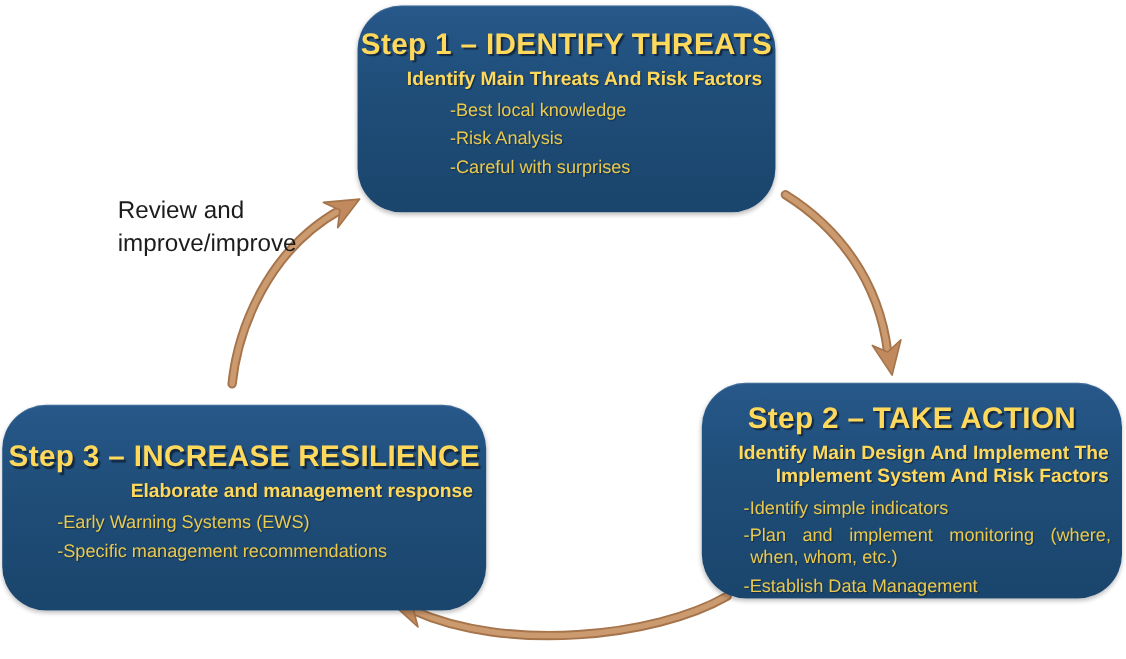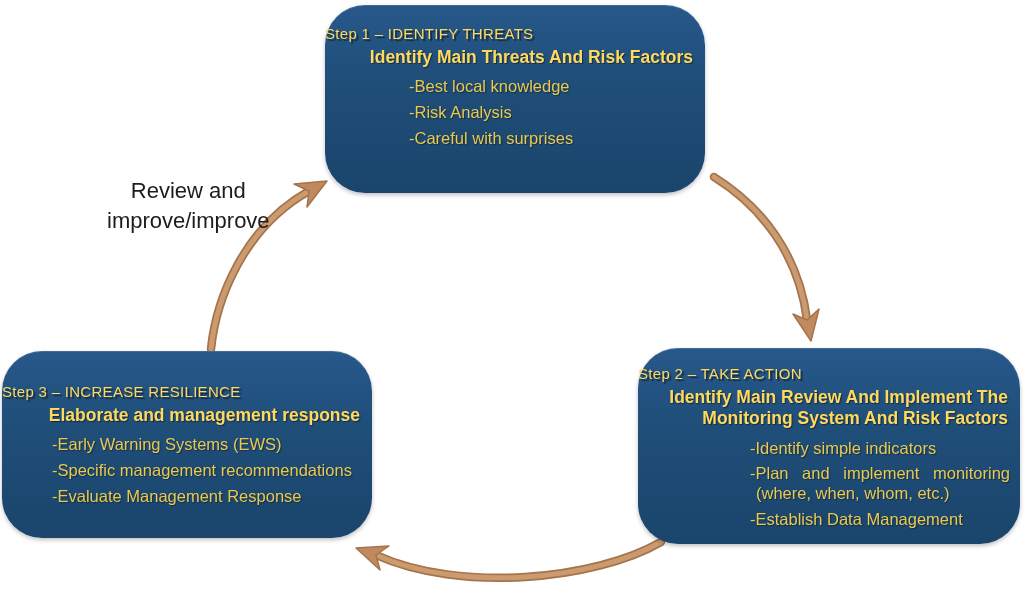--- a/index.html
+++ b/index.html
@@ -51,26 +51,26 @@
   }
 
   .step-box {
     position:absolute;
     border-radius:40px;
     background: linear-gradient(180deg, var(--box_blue_light,#27588A) 0%, var(--box_blue,#1F4E79) 40%, var(--box_blue_dark,#1A456C) 100%);
     box-shadow: 0 2px 4px rgba(0,0,0,0.25), inset 0 1px 0 rgba(255,255,255,0.12);
   }
   .step1 { left:325px; top:5px;   width:380px; height:188px; }
   .step2 { left:638px; top:348px; width:382px; height:196px; }
-  .step3 { left:2px;   top:351px; width:370px; height:187px; }
+  .step3 { left:2px;   top:368px; width:440px; height:187px; }
 
   .box-title {
-    text-align:left;
-    font-size:15px;
-    font-weight:normal;
+    text-align:center;
+    font-size:27px;
+    font-weight:bold;
     letter-spacing:0.3px;
     color: var(--title_yellow, #FFD95C);
     text-shadow: 2px 2px 1px rgba(12,20,34,0.65);
     white-space:nowrap;
   }
   .step1 .box-title { margin-top:20px; }
   .step2 .box-title { margin-top:17px; }
   .step3 .box-title { margin-top:32px; }
 
   .box-subtitle {
@@ -87,32 +87,31 @@
   .bullets {
     list-style:none;
     margin-top:9px;
     font-size:16.5px;
     line-height:1.2;
     color: var(--body_yellow, #E9C94F);
     text-shadow: 1px 1px 1px rgba(12,20,34,0.5);
   }
   .bullets li { margin-bottom:6px; padding-left:6px; text-indent:-6px; }
   .step1 .bullets { padding-left:84px; padding-right:27px; }
-  .step2 .bullets { padding-left:112px; padding-right:10px; }
+  .step2 .bullets { padding-left:38px; padding-right:10px; }
   .step2 .bullets li { text-align:justify; }
   .step3 .bullets { padding-left:50px; padding-right:6px; }
 
   .review-label {
     position:absolute;
     left:107px;
     top:176px;
     font-size:22px;
     line-height:30px;
     color: var(--label_black, #1C1C1C);
-    text-align: center;
   }
 </style>
 </head>
 <body>
 
 <div class="canvas">
 
   <svg class="arrows" viewBox="0 0 1024 599" aria-hidden="true">
 
     <g>
@@ -144,31 +143,30 @@
     <div class="box-subtitle">Identify Main Threats And Risk Factors</div>
     <ul class="bullets">
       <li>-Best local knowledge</li>
       <li>-Risk Analysis</li>
       <li>-Careful with surprises</li>
     </ul>
   </div>
 
   <div class="step-box step2">
     <div class="box-title">Step 2 – TAKE ACTION</div>
-    <div class="box-subtitle">Identify Main Review And Implement The Monitoring System And Risk Factors</div>
+    <div class="box-subtitle">Identify Main Design And Implement The Implement System And Risk Factors</div>
     <ul class="bullets">
       <li>-Identify simple indicators</li>
       <li>-Plan and implement monitoring (where, when, whom, etc.)</li>
       <li>-Establish Data Management</li>
     </ul>
   </div>
 
   <div class="step-box step3">
     <div class="box-title">Step 3 – INCREASE RESILIENCE</div>
     <div class="box-subtitle">Elaborate and management response</div>
     <ul class="bullets">
       <li>-Early Warning Systems (EWS)</li>
       <li>-Specific management recommendations</li>
-      <li>-Evaluate Management Response</li>
     </ul>
   </div>
 
 </div>
 
 </body></html>

